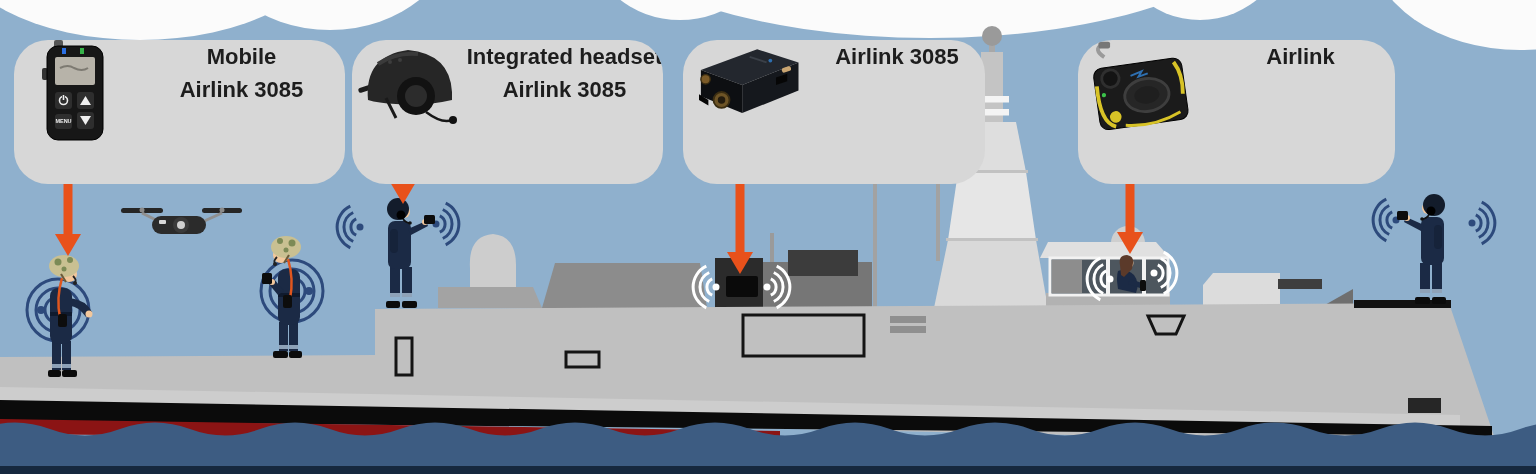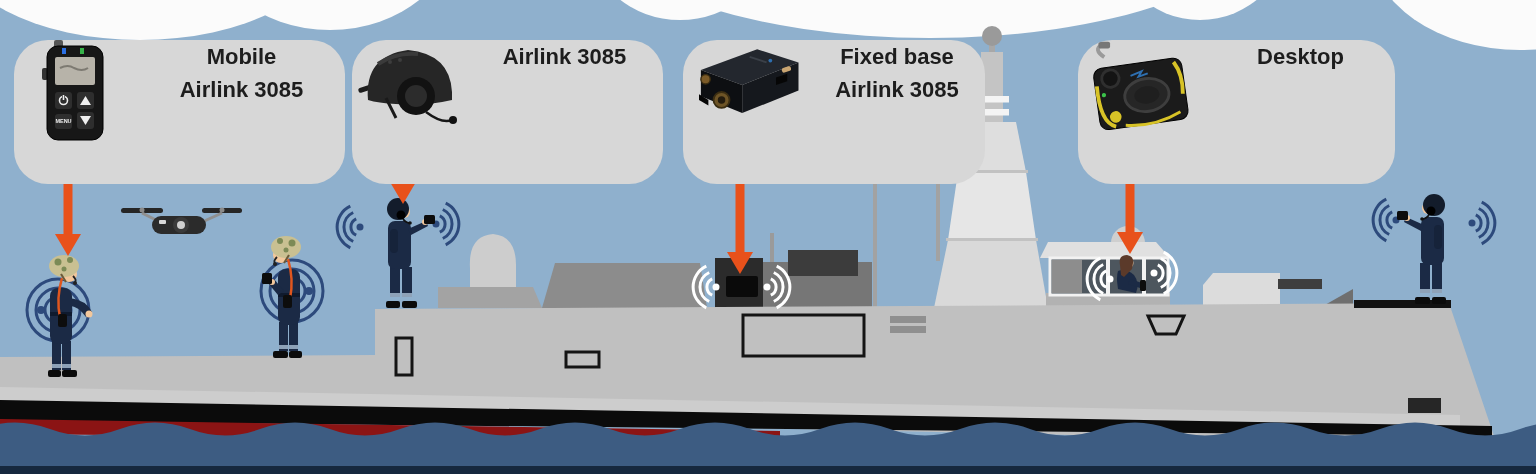--- a/index.html
+++ b/index.html
@@ -268,20 +268,21 @@
       <circle cx="60" cy="56" r="11" fill="#2c2c2c"></circle>
       <path d="M30,58 L40,78" stroke="#1a1a1a" stroke-width="3" fill="none"></path>
       <path d="M70,72 Q86,84 96,80" stroke="#161616" stroke-width="2.5" fill="none"></path>
       <circle cx="97" cy="80" r="4" fill="#111"></circle>
       <circle cx="34" cy="22" r="2" fill="#3d3d3d"></circle>
       <circle cx="44" cy="20" r="2" fill="#3d3d3d"></circle>
     </svg>
   </div>
   <div class="divider"></div>
   <div class="label">
+    <div>Integrated headset</div>
     <div>Airlink 3085</div>
   </div>
 </div>
 
 <div class="callout" style="left:683px;width:302px">
   <div class="device" style="width:123px">
     <svg width="122" height="88" viewBox="0 0 130 90">
       <polygon points="18,30 78,8 122,22 62,46" fill="#23272e"></polygon>
       <polygon points="18,30 62,46 62,76 18,58" fill="#0d0f12"></polygon>
       <polygon points="62,46 122,22 122,52 62,76" fill="#15181d"></polygon>
@@ -290,21 +291,20 @@
       <circle cx="40" cy="62" r="8.5" fill="#6d5426" stroke="#3a2d12" stroke-width="2"></circle>
       <circle cx="40" cy="62" r="4" fill="#241c0e"></circle>
       <circle cx="23" cy="40" r="5" fill="#7a5a28" stroke="#3a2d12" stroke-width="1.5"></circle>
       <rect x="104" y="27" width="10" height="5" rx="2" fill="#c9a571" transform="rotate(-18 109 29)"></rect>
       <path d="M70,16 l18,6" stroke="#3b4048" stroke-width="2"></path>
       <circle cx="92" cy="20" r="2" fill="#2e6fb0"></circle>
     </svg>
   </div>
   <div class="divider"></div>
   <div class="label">
-    <div>Fixed base</div>
     <div>Airlink 3085</div>
   </div>
 </div>
 
 <div class="callout" style="left:1078px;width:317px">
   <div class="device" style="width:125px">
     <svg width="116" height="100" viewBox="0 0 120 100">
       <path d="M22,16 Q10,8 20,3" stroke="#9a9a9a" stroke-width="4" fill="none"></path>
       <rect x="16" y="0" width="12" height="7" rx="2" fill="#777"></rect>
       <g transform="rotate(-8 60 55)">
@@ -316,17 +316,17 @@
         <ellipse cx="66" cy="56" rx="13" ry="9" fill="#1f1f1f"></ellipse>
         <circle cx="31" cy="34" r="9" fill="#141414" stroke="#2f2f2f" stroke-width="3"></circle>
         <circle cx="22" cy="50" r="2.2" fill="#3bc24a"></circle>
         <circle cx="31" cy="74" r="6" fill="#d8c327"></circle>
         <path d="M52,34 l12,-3 l-4,5 l10,-2" stroke="#2e6fb0" stroke-width="2" fill="none"></path>
       </g>
     </svg>
   </div>
   <div class="divider"></div>
   <div class="label">
-    <div>Desktop</div>
+    <div>Airlink</div>
   </div>
 </div>
 
 </div>
 
 </body></html>

